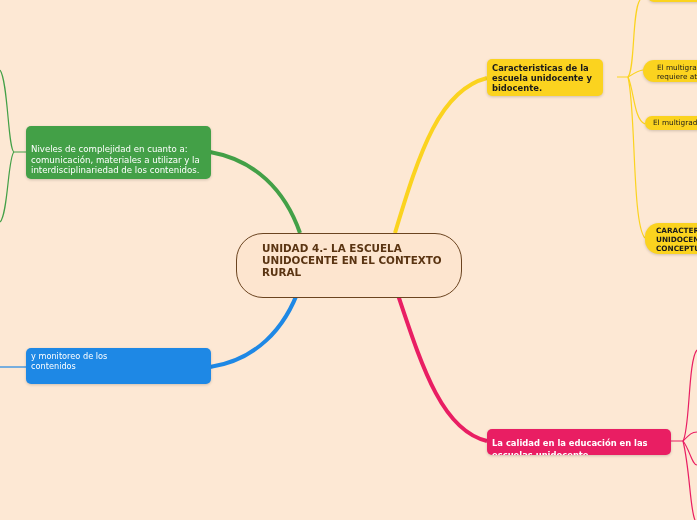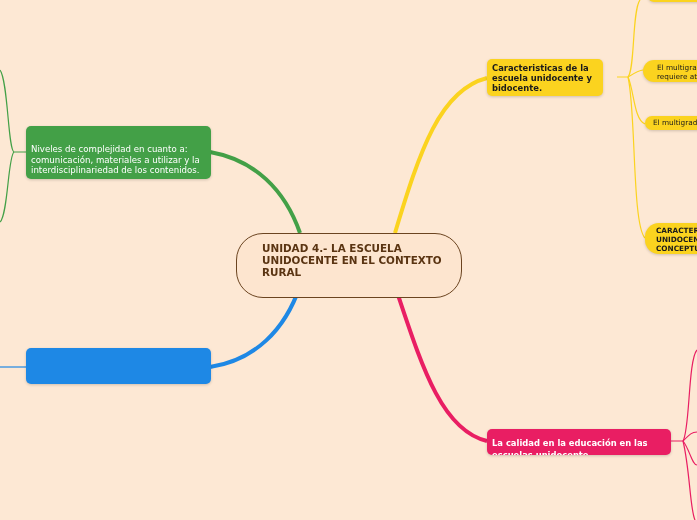--- a/index.html
+++ b/index.html
@@ -60,20 +60,22 @@
 
 <div class="central">
   <span>UNIDAD 4.- LA ESCUELA UNIDOCENTE EN EL CONTEXTO RURAL</span>
 </div>
 
 <div class="node green" style="left:26px; top:126px; width:185px; height:53px; padding:18px 5px;">
   <span>Niveles de complejidad en cuanto a: comunicación, materiales a utilizar y la interdisciplinariedad de los contenidos.</span>
 </div>
 
 <div class="node blue" style="left:26px; top:348px; width:185px; height:36px; padding:4px 5px; font-size:8.2px; line-height:9.6px;">
+  <div>y monitoreo de los</div>
+  <div>contenidos</div>
 </div>
 
 <div class="node yellow bold" style="left:487px; top:59px; width:116px; height:37px; padding:4px 5px; font-size:8.4px; line-height:10px;">
   <span>Caracteristicas de la escuela unidocente y bidocente.</span>
 </div>
 
 <div class="node yellow pill" style="left:643px; top:60px; width:70px; height:22px; padding:3px 0 0 14px;">
   <div>El multigra</div>
   <div>requiere ate</div>
 </div>

